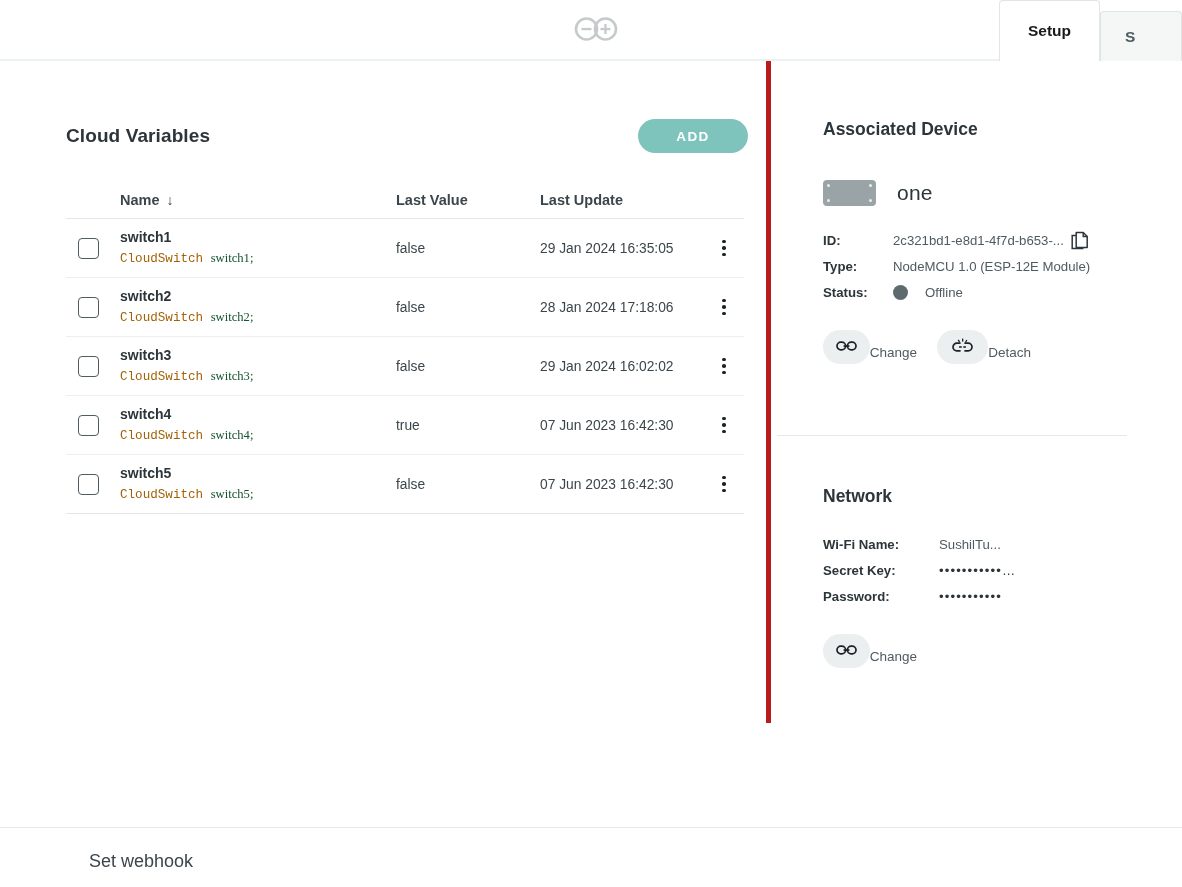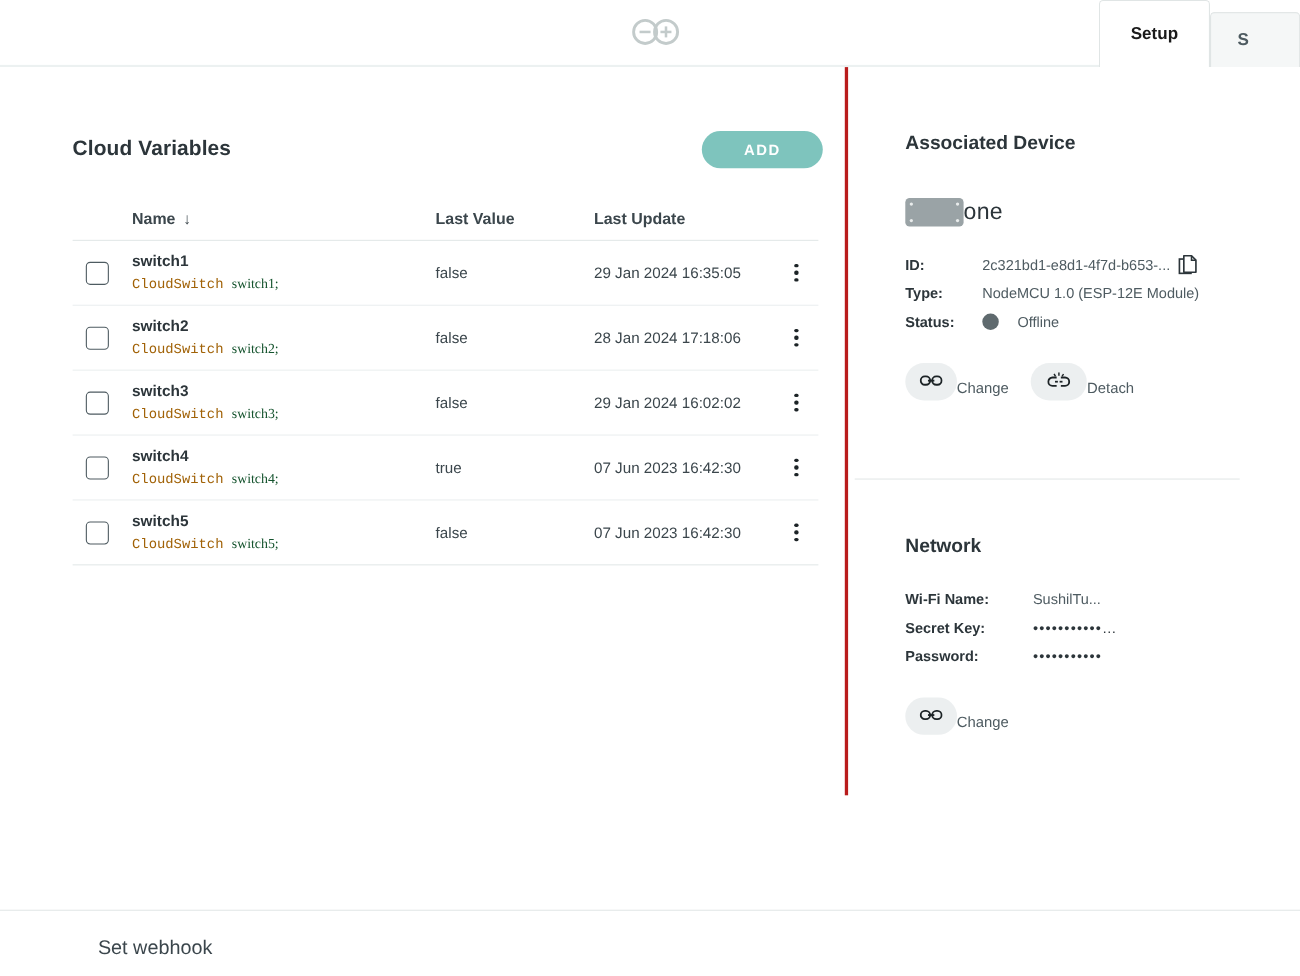--- a/index.html
+++ b/index.html
@@ -56,21 +56,21 @@
     justify-content: flex-start;
     padding-left: 24px;
     overflow: hidden;
   }
 
   
   .left-panel {
     position: absolute; left: 0; top: 61px;
     width: 771px; height: 662px;
     background: #ffffff;
-    border-right: 3px solid #b91c1c;
+    border-right: 5px solid #b91c1c;
     padding-left: 36px;
   }
   .cv-header {
     position: absolute; left: 66px; top: 56px;
     width: 682px; height: 38px;
     display: flex; align-items: center; justify-content: space-between;
   }
   .cv-title {
     font-size: 19px; font-weight: bold; color: #2c353a; letter-spacing: .1px;
   }
@@ -169,21 +169,21 @@
   }
   .board-thumb span {
     position: absolute; width: 3px; height: 3px; border-radius: 50%;
     background: #e9ecec;
   }
   .board-thumb span:nth-child(1){ left:4px; top:4px; }
   .board-thumb span:nth-child(2){ right:4px; top:4px; }
   .board-thumb span:nth-child(3){ left:4px; bottom:4px; }
   .board-thumb span:nth-child(4){ right:4px; bottom:4px; }
   .device-name {
-    font-size: 21px; color: #2c353a; letter-spacing:.2px;
+    font-size: 21px; color: #2c353a; margin-left: 21px; letter-spacing:.2px;
   }
 
   .kv { display:flex; align-items:center; height: 23px; margin-top: 3px; }
   .kv-key {
     font-size: 13.2px; font-weight: bold; color: #2c353a;
     width: 70px; flex: 0 0 70px;
   }
   .kv-val {
     font-size: 13.2px; color: #4e5b61;
   }

